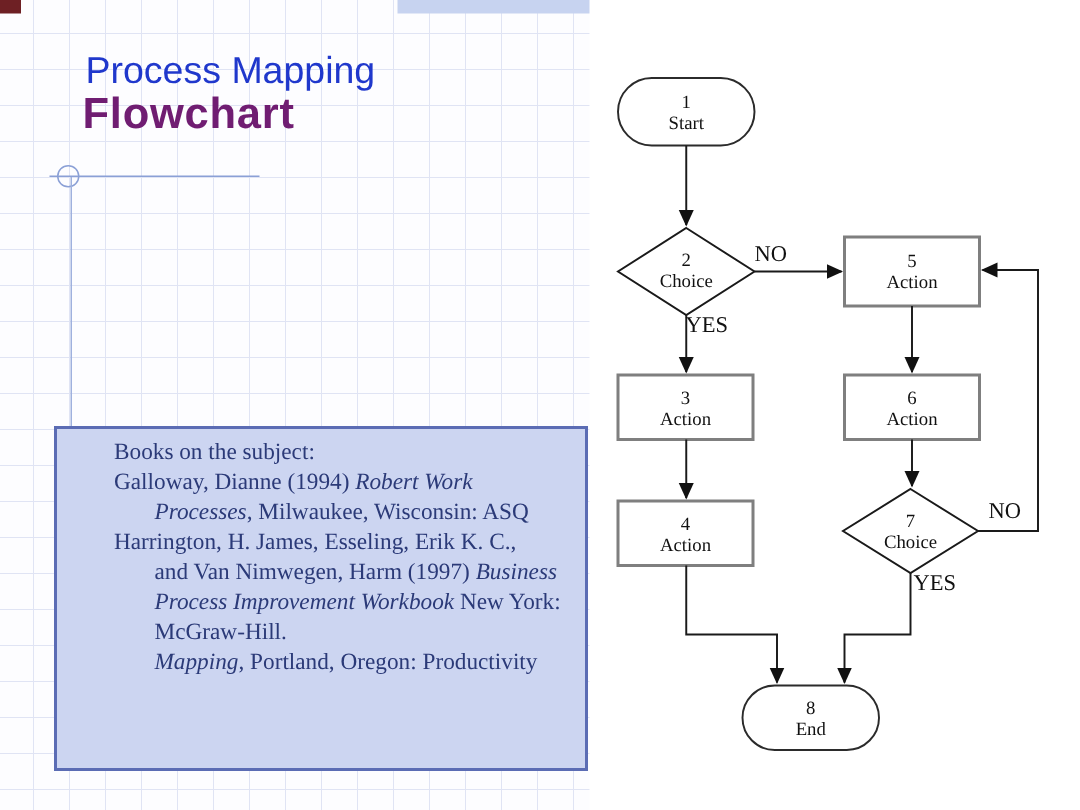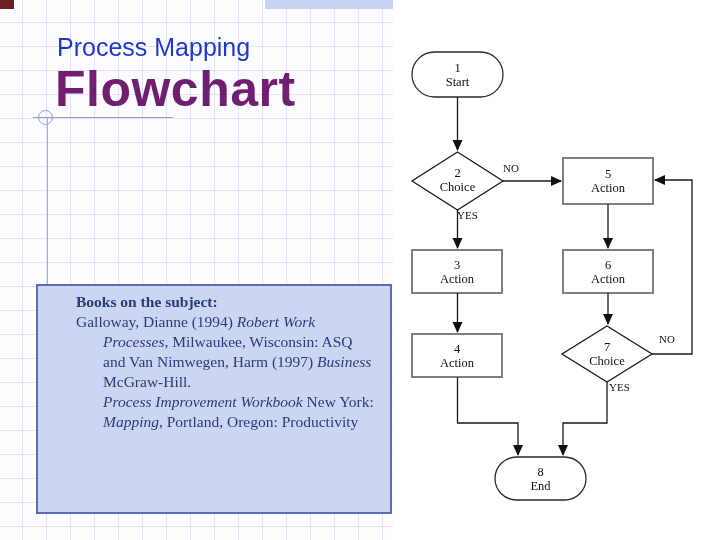--- a/index.html
+++ b/index.html
@@ -11,49 +11,49 @@
     background-image:
       linear-gradient(to right, #e0e4f4 1px, transparent 1px),
       linear-gradient(to bottom, #e0e4f4 1px, transparent 1px);
     background-size:24px 24px;
     background-position:-2px -2px;
     font-family:"Liberation Sans", sans-serif;
   }
   .corner-square{position:absolute;left:0;top:0;width:14px;height:9px;background:#6e2024;}
   .top-band{position:absolute;left:265px;top:0;width:130px;height:9px;background:#c7d3f0;}
   .title-small{position:absolute;left:57px;top:33px;font-size:25px;color:#2038cc;}
-  .title-large{position:absolute;left:55px;top:60px;font-size:50px;font-weight:bold;color:#701d72;letter-spacing:0.5px;}
+  .title-large{position:absolute;left:55px;top:60px;font-size:29px;font-weight:bold;color:#701d72;letter-spacing:0.5px;}
   .decor-hline{position:absolute;left:33px;top:117px;width:140px;height:1px;background:#8ba0d6;}
   .decor-circle{position:absolute;left:38px;top:110px;width:13px;height:13px;border:1px solid #8ba0d6;border-radius:50%;background:transparent;}
   .decor-vline{position:absolute;left:47px;top:118px;width:1px;height:166px;background:#9fb1de;}
 
   .books-box{
     position:absolute;left:36px;top:284px;width:356px;height:230px;
     box-sizing:border-box;
     background:#ccd5f1;border:2px solid #5b6cb4;
     padding:6px 6px 0 38px;
     font-family:"Liberation Serif", serif;
     font-size:15.5px;line-height:20px;color:#2b3a78;
   }
-  .books-heading{font-weight:bold;}
+  .books-heading{font-weight:normal;}
   .book-line{white-space:nowrap;}
   .book-line.indent{padding-left:27px;}
   .book-line .it{font-style:italic;}
 
   .flow-panel{position:absolute;left:393px;top:0;width:327px;height:540px;background:#ffffff;}
   .flow-panel svg{position:absolute;left:0;top:0;}
   .node-label{
     position:absolute;display:flex;flex-direction:column;
     align-items:center;justify-content:center;
     font-family:"Liberation Serif", serif;font-size:12.5px;line-height:14px;color:#111;
     text-align:center;pointer-events:none;
   }
   .edge-label{
     position:absolute;font-family:"Liberation Serif", serif;
-    font-size:11px;color:#111;pointer-events:none;
+    font-size:15px;color:#111;pointer-events:none;
   }
 </style>
 </head>
 <body>
 
 <div class="slide">
 
   <div class="corner-square"></div>
   <div class="top-band"></div>
 
@@ -62,23 +62,24 @@
 
   <div class="decor-hline"></div>
   <div class="decor-circle"></div>
   <div class="decor-vline"></div>
 
   <div class="books-box">
     <div class="books-heading">Books on the subject:</div>
     <div>
         <div class="book-line"><span>Galloway, Dianne (1994) </span><span class="it">Robert Work</span></div>
         <div class="book-line indent"><span class="it">Processes</span><span>, Milwaukee, Wisconsin: ASQ</span></div>
+        <div class="book-line"><span>Harrington, H. James,  Esseling, Erik K. C.,</span></div>
         <div class="book-line indent"><span>and Van Nimwegen, Harm (1997) </span><span class="it">Business</span></div>
+        <div class="book-line indent"><span class="it">Process Improvement Workbook</span><span> New York:</span></div>
         <div class="book-line indent"><span>McGraw-Hill.</span></div>
-        <div class="book-line indent"><span class="it">Process Improvement Workbook</span><span> New York:</span></div>
         <div class="book-line indent"><span class="it">Mapping</span><span>, Portland, Oregon: Productivity</span></div>
       </div>
   </div>
 
   <div class="flow-panel">
     <svg width="327" height="540" viewBox="0 0 327 540">
       <defs>
         <marker id="arw" markerUnits="userSpaceOnUse" markerWidth="12" markerHeight="12" refX="10" refY="5" orient="auto">
           <path d="M0,0 L11,5 L0,10 Z" fill="#111"></path>
         </marker>

